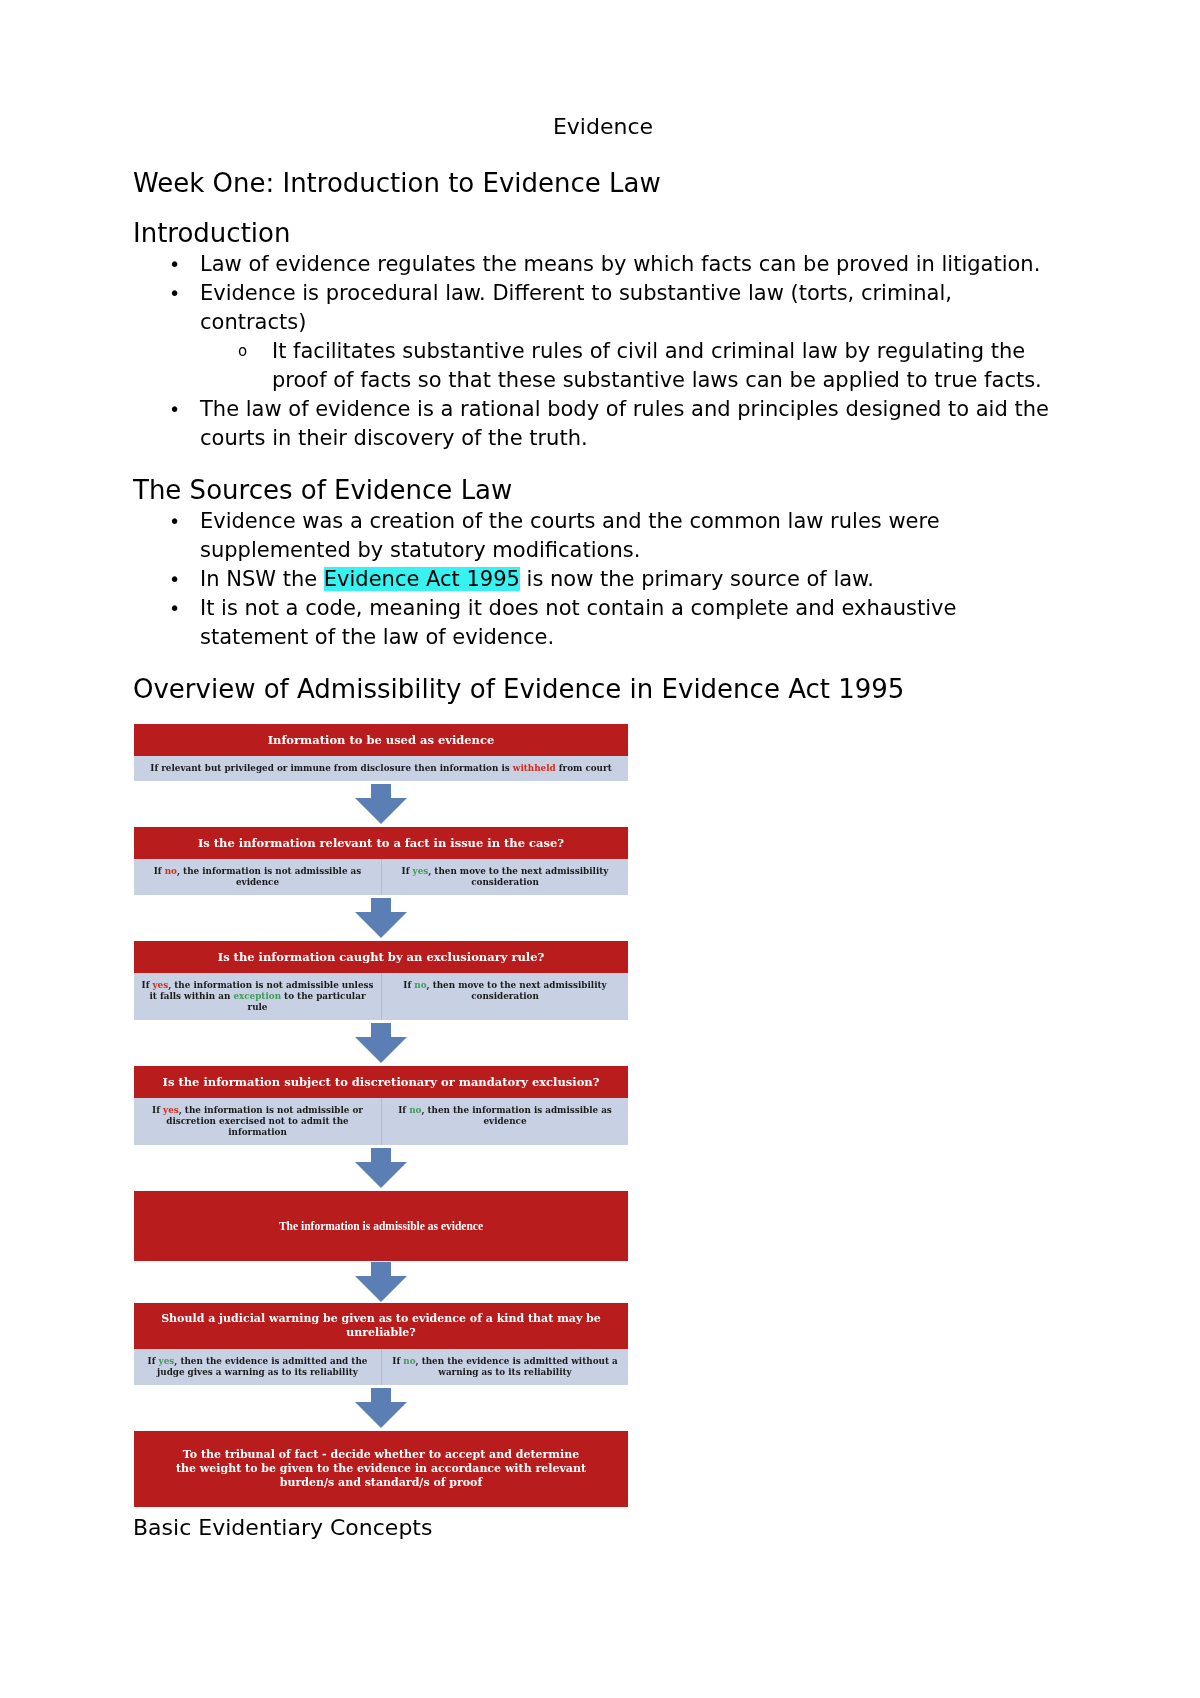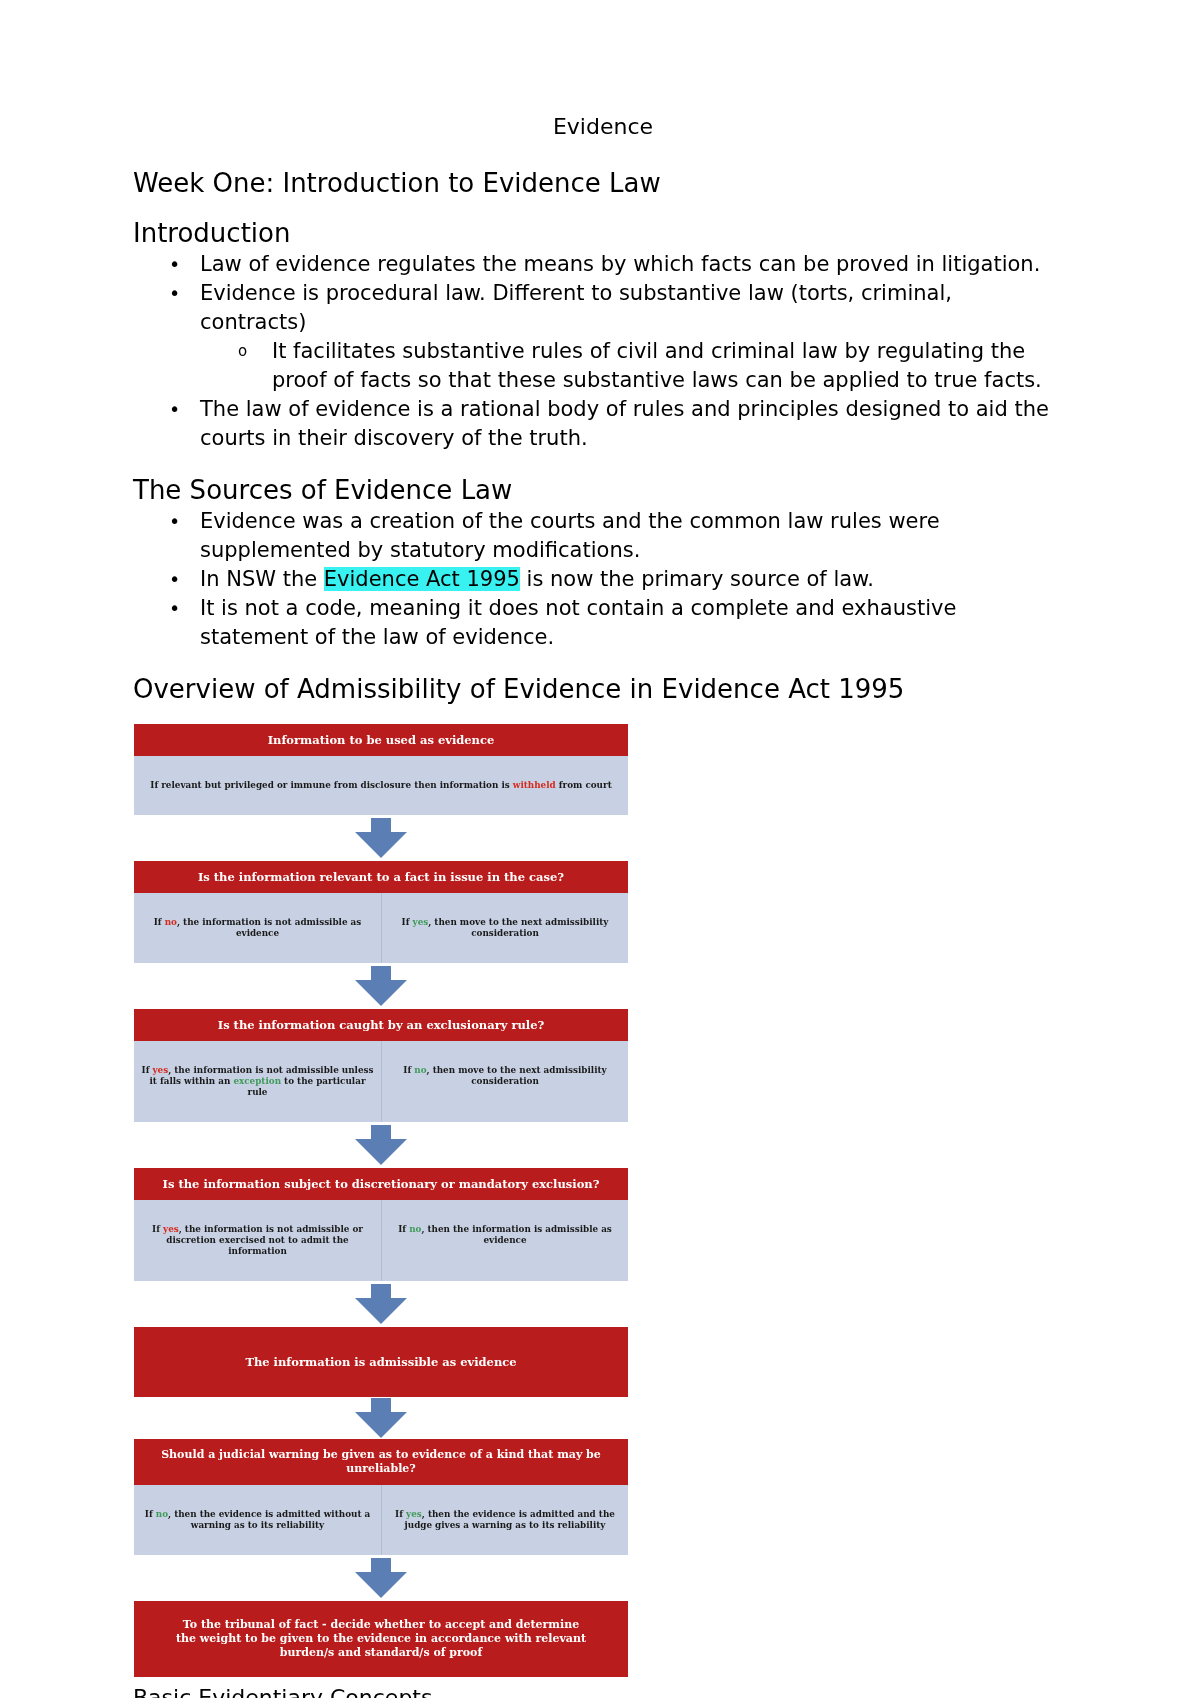--- a/index.html
+++ b/index.html
@@ -95,40 +95,41 @@
     color: #ffffff;
     text-align: center;
     font-weight: bold;
     font-size: 11.5px;
     line-height: 14px;
     padding: 9px 10px;
     box-sizing: border-box;
   }
   .flow-band.tall {
     padding: 28px 10px;
+    font-family: Liberation Serif, serif;
   }
   .flow-band.bottom-wrap {
     padding: 17px 38px;
   }
   .flow-band.small {
     font-size: 11px;
   }
   .flow-sub {
     display: flex;
     background: #c8d1e3;
     box-sizing: border-box;
   }
   .flow-cell {
     flex: 1 1 50%;
     text-align: center;
     font-weight: bold;
     font-size: 8.8px;
     line-height: 11px;
     color: #1a1a1a;
-    padding: 24px 6px;
+    padding: 7px 6px;
     box-sizing: border-box;
   }
   .flow-cell + .flow-cell {
     border-left: 1px solid #b2bdd4;
   }
   .flow-sub.single .flow-cell {
     flex: 1 1 100%;
   }
   .red { color: #d42a1e; }
   .green { color: #3f9a5a; }
@@ -248,22 +249,22 @@
         </div>
         <div class="flow-band tall">The information is admissible as evidence</div>
         <div class="arrow-row short">
           <div class="arrow">
             <div class="shaft"></div>
             <div class="head"></div>
           </div>
         </div>
         <div class="flow-band small">Should a judicial warning be given as to evidence of a kind that may be unreliable?</div>
         <div class="flow-sub">
+          <div class="flow-cell"><span>If </span><span class="green">yes</span><span>, then the evidence is admitted and the judge gives a warning as to its reliability</span></div>
           <div class="flow-cell"><span>If </span><span class="green">no</span><span>, then the evidence is admitted without a warning as to its reliability</span></div>
-          <div class="flow-cell"><span>If </span><span class="green">yes</span><span>, then the evidence is admitted and the judge gives a warning as to its reliability</span></div>
         </div>
         <div class="arrow-row">
           <div class="arrow">
             <div class="shaft"></div>
             <div class="head"></div>
           </div>
         </div>
         <div class="flow-band bottom-wrap small">To the tribunal of fact - decide whether to accept and determine the weight to be given to the evidence in accordance with relevant burden/s and standard/s of proof</div>
       </div>
 

